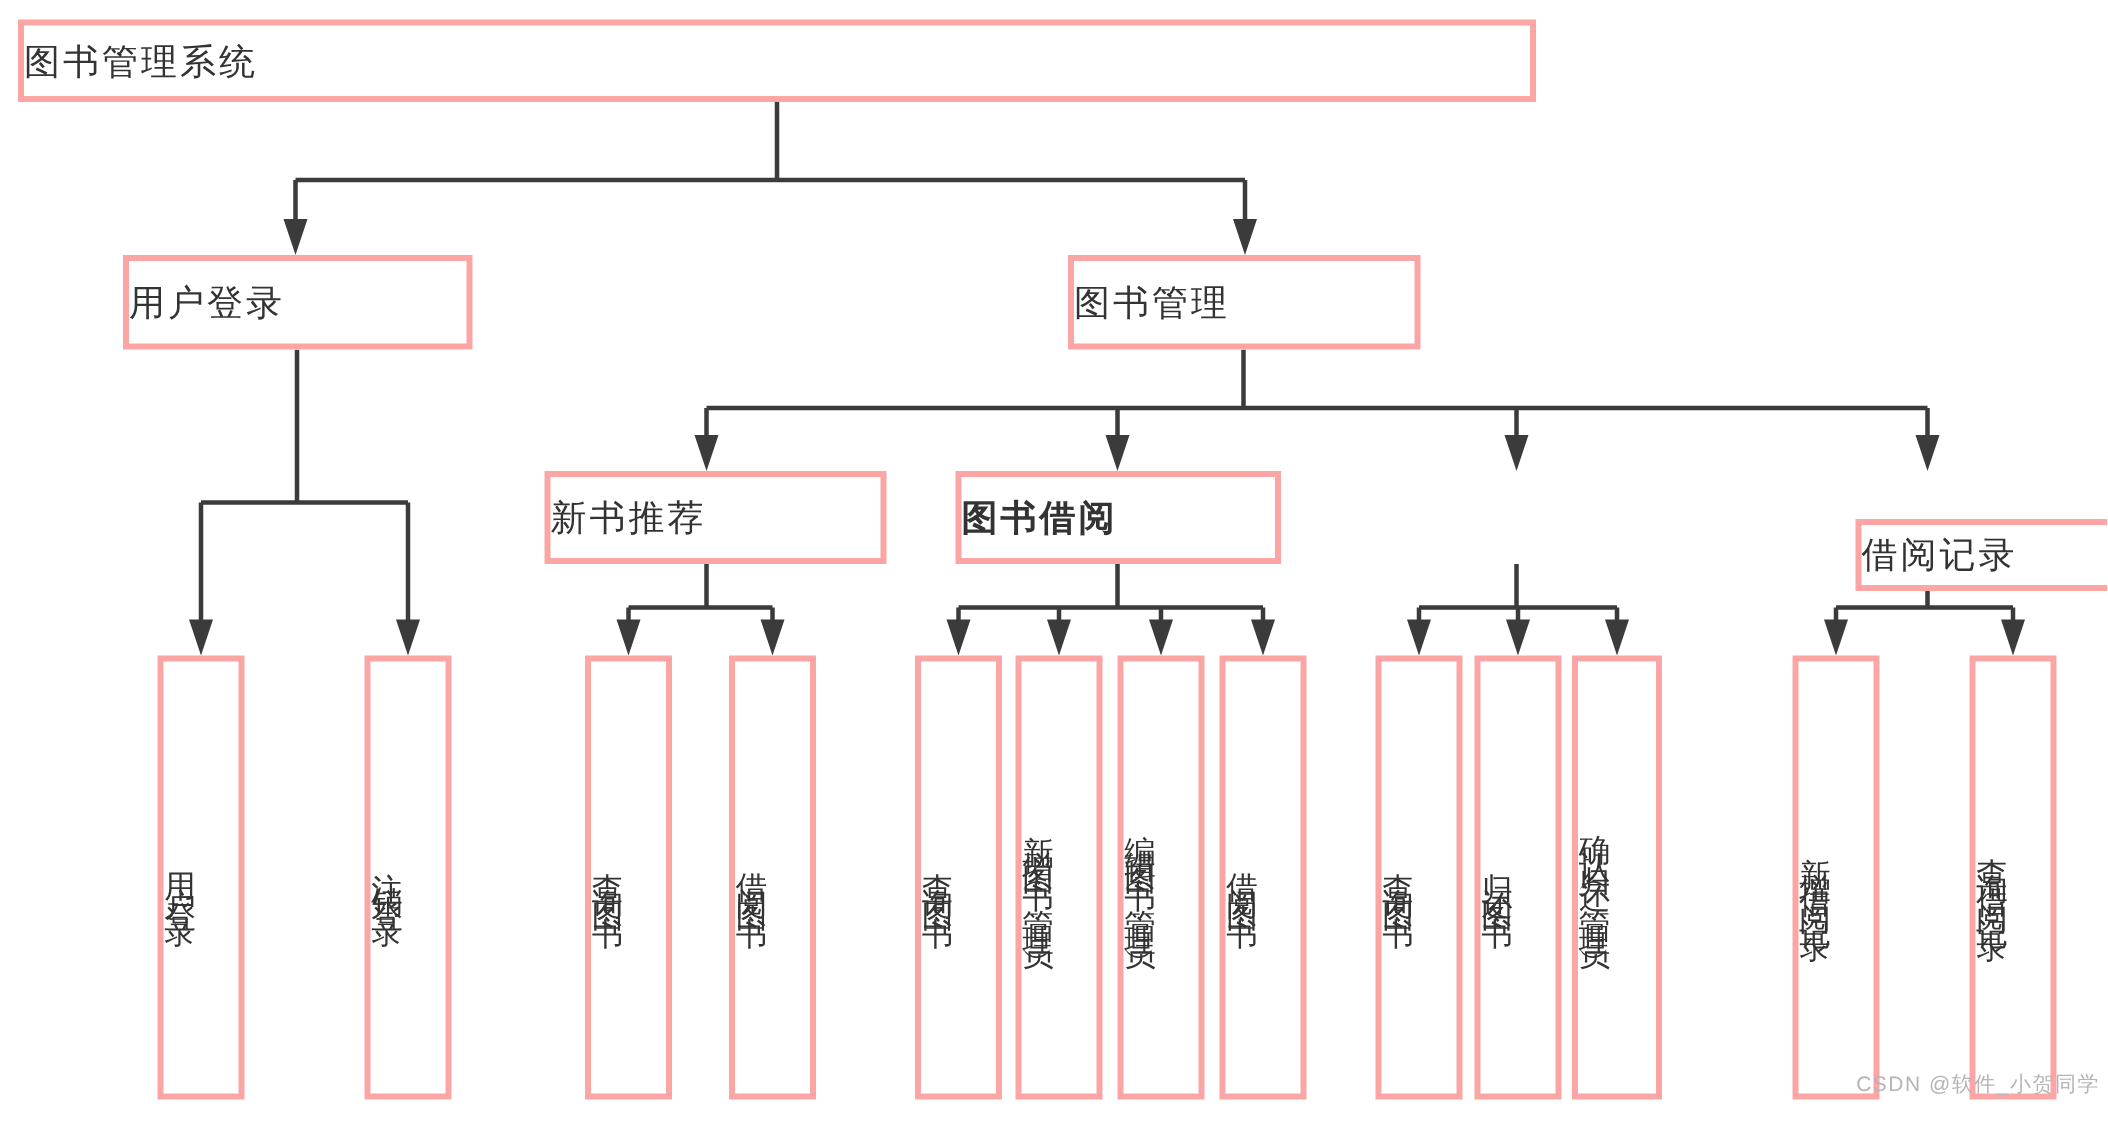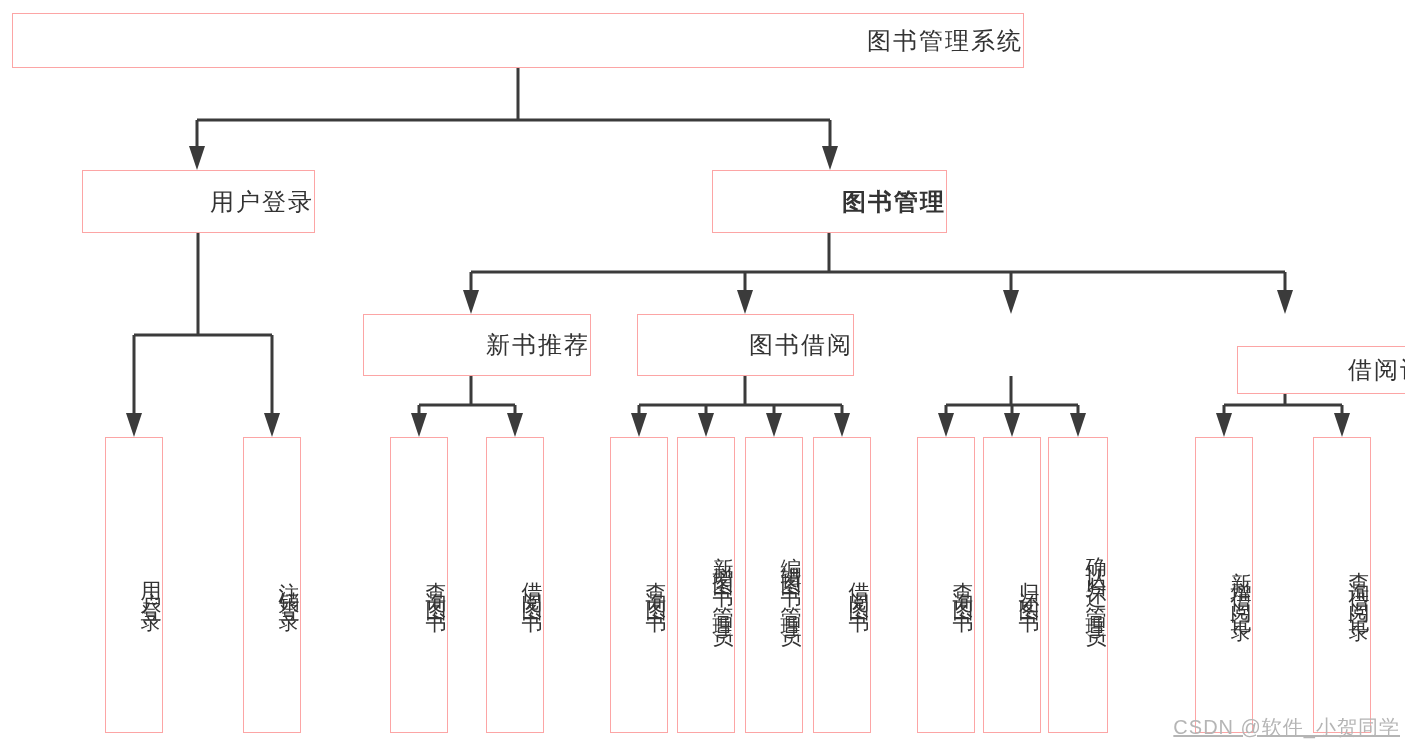--- a/index.html
+++ b/index.html
@@ -17,51 +17,50 @@
   }
   #connectors {
     position: absolute;
     left: 0;
     top: 0;
     z-index: 1;
   }
   .node {
     position: absolute;
     box-sizing: border-box;
-    border: 1px solid #fca5a5;
+    border: 4px solid #fca5a5;
     background: #ffffff;
     display: flex;
     align-items: center;
-    justify-content: flex-end;
+    justify-content: flex-start;
     z-index: 2;
   }
   .node .lbl {
     color: #333333;
     font-size: 24px;
     letter-spacing: 2px;
     white-space: nowrap;
   }
   .leaf .lbl {
     writing-mode: vertical-rl;
     text-orientation: mixed;
     font-size: 21px;
     letter-spacing: 10px;
     line-height: 1;
     white-space: normal;
   }
   .watermark {
     position: absolute;
     top: 714px;
     right: 5px;
-    font-size: 20px;
+    font-size: 14px;
     color: #b5b5b5;
     letter-spacing: 1px;
     z-index: 3;
     white-space: nowrap;
-    text-decoration: underline;
   }
 </style>
 </head>
 <body>
 
 <div id="canvas">
 
   <svg id="connectors" width="1405" height="747" viewBox="0 0 1405 747">
     <g stroke="#3b3b3b" stroke-width="3" fill="none">
 
@@ -102,28 +101,28 @@
     </g>
   </svg>
 
   <div class="node" style="left:12px; top:13px; width:1012px; height:55px;">
     <span class="lbl">图书管理系统</span>
   </div>
 
   <div class="node" style="left:82px; top:170px; width:233px; height:63px;">
     <span class="lbl">用户登录</span>
   </div>
-  <div class="node" style="left:712px; top:170px; width:235px; height:63px;font-weight:bold;">
+  <div class="node" style="left:712px; top:170px; width:235px; height:63px;">
     <span class="lbl">图书管理</span>
   </div>
 
   <div class="node" style="left:363px; top:314px; width:228px; height:62px;">
     <span class="lbl">新书推荐</span>
   </div>
-  <div class="node" style="left:637px; top:314px; width:217px; height:62px;">
+  <div class="node" style="left:637px; top:314px; width:217px; height:62px;font-weight:bold;">
     <span class="lbl">图书借阅</span>
   </div>
   <div class="node" style="left:1237px; top:314px; width:216px; height:48px;margin-top:32px;">
     <span class="lbl">借阅记录</span>
   </div>
 
   <div class="node leaf" style="left:105px; top:437px; width:58px; height:296px;">
     <span class="lbl">用户登录</span>
   </div>
   <div class="node leaf" style="left:243px; top:437px; width:58px; height:296px;">

